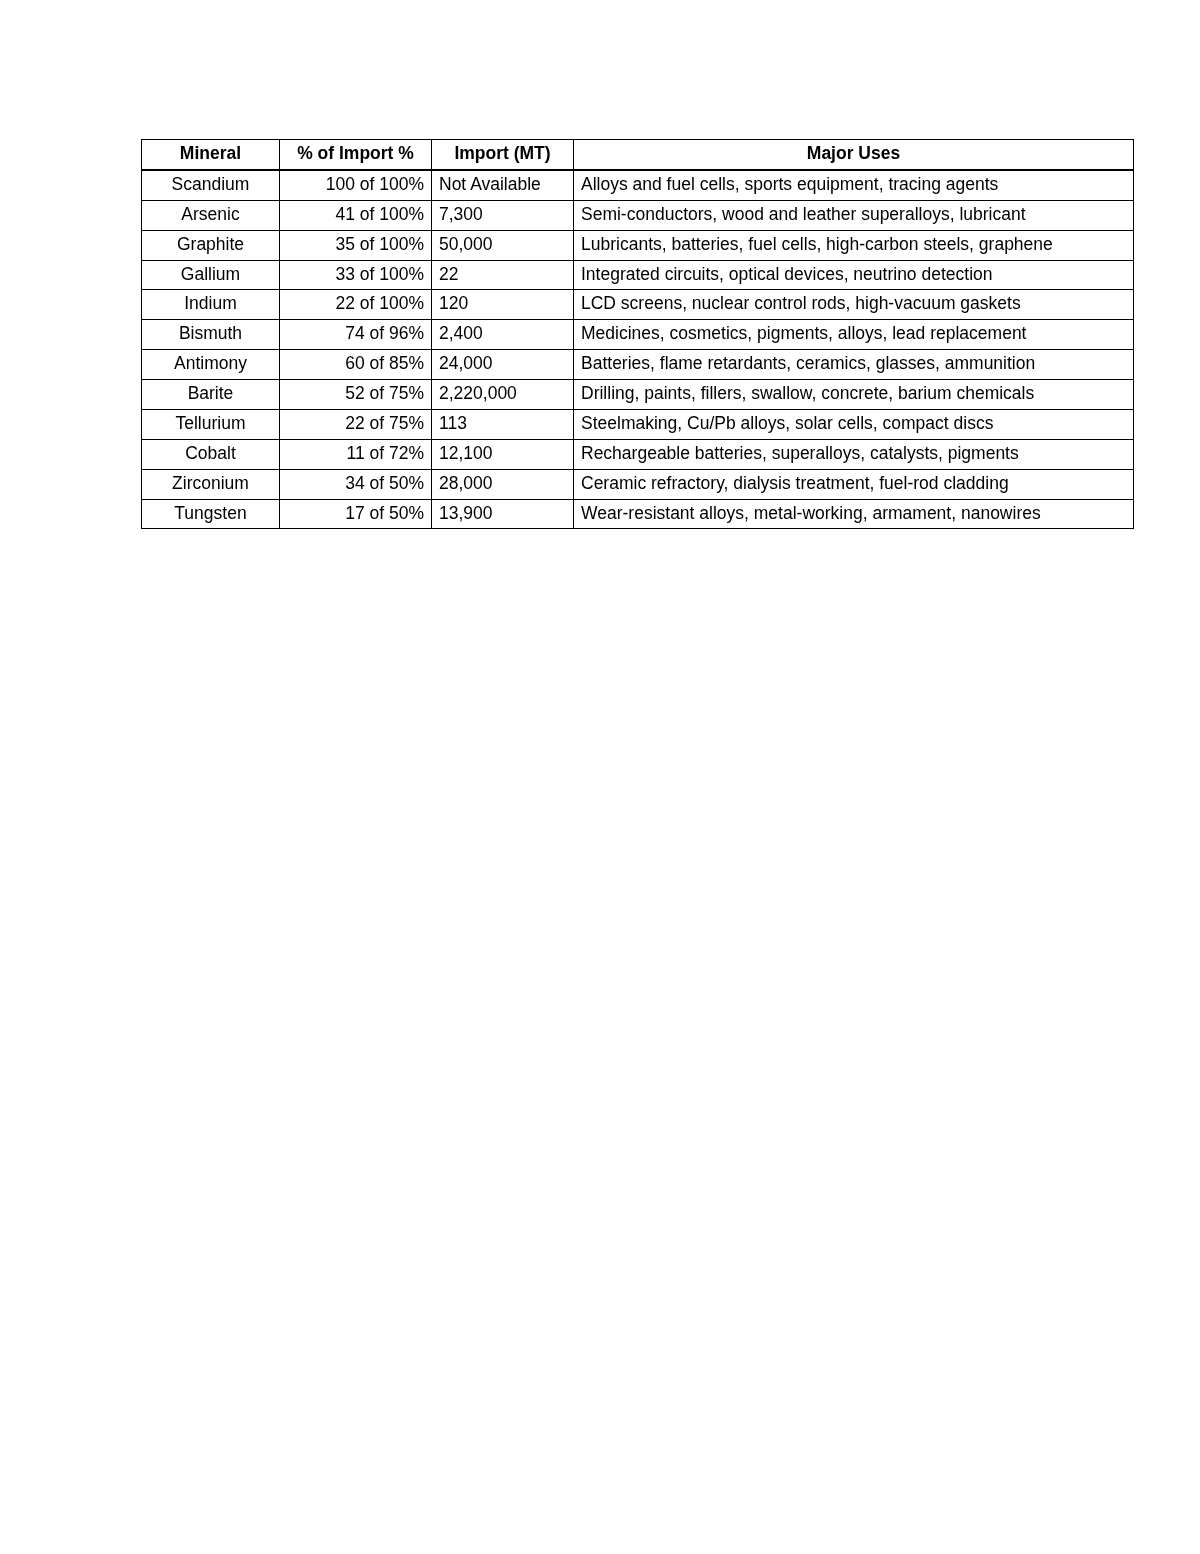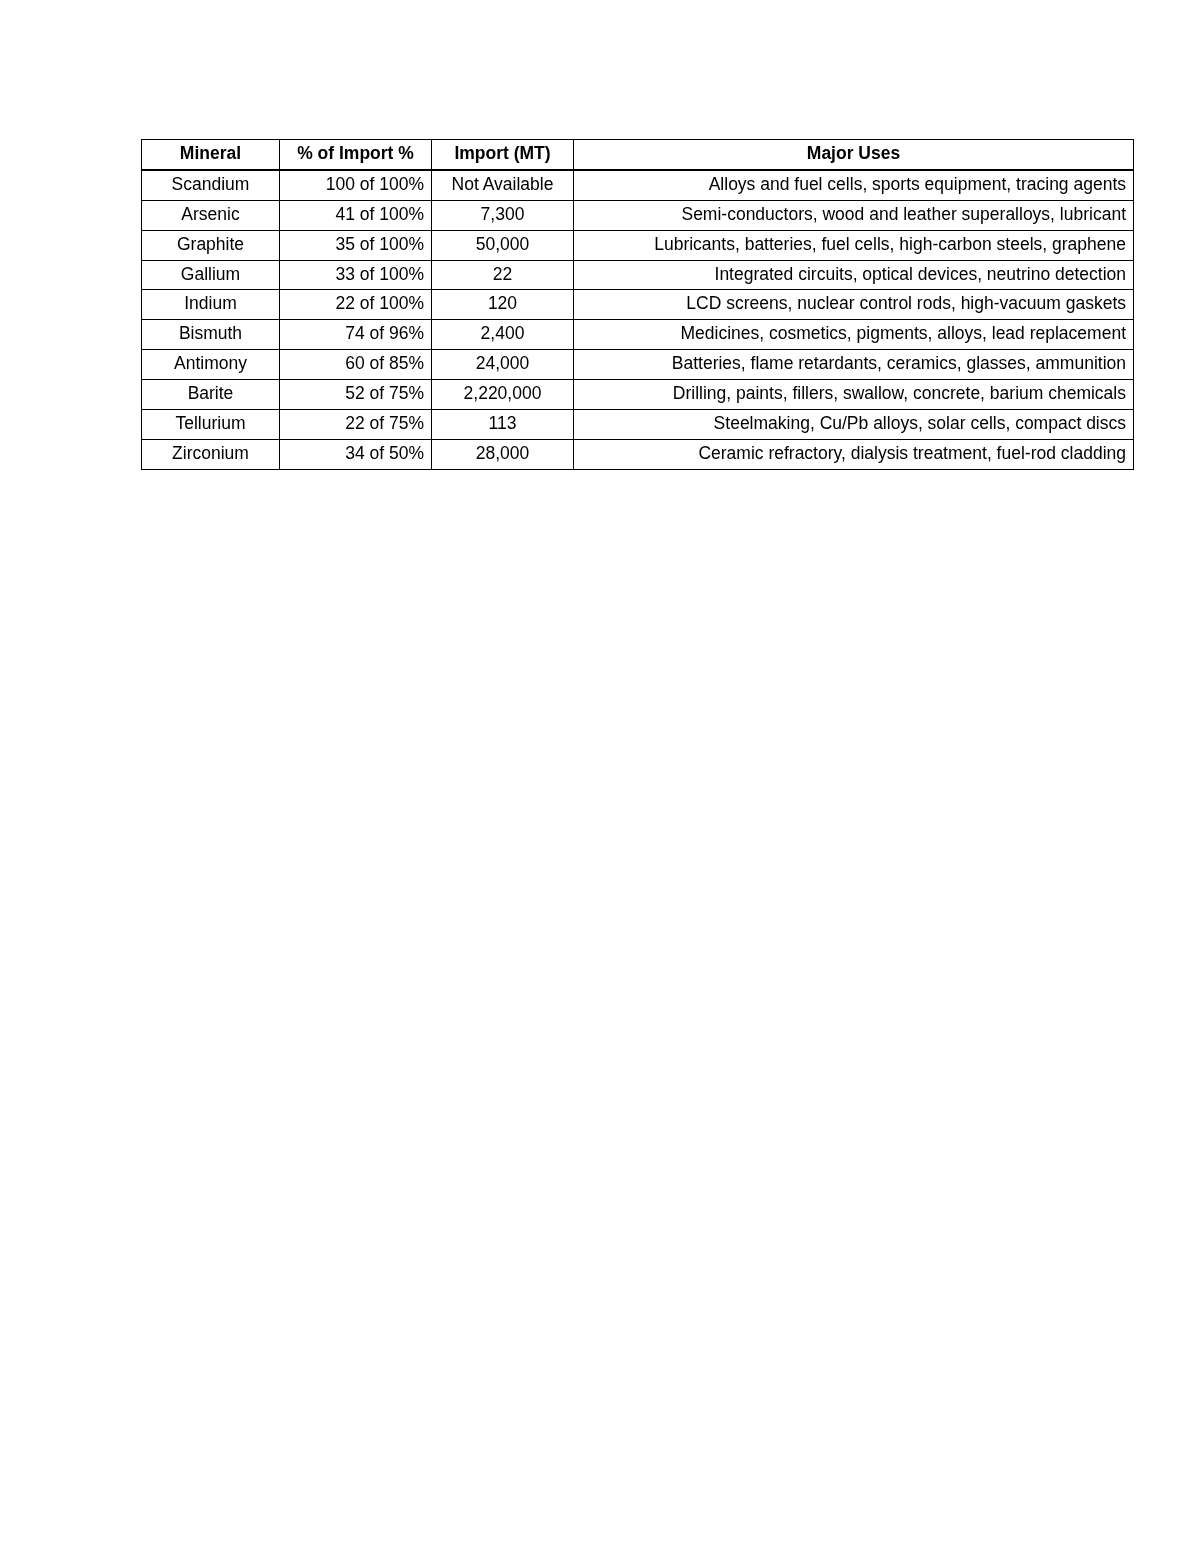--- a/index.html
+++ b/index.html
@@ -47,22 +47,22 @@
     text-align: center;
     border-bottom-width: 2px;
   }
   col.c-mineral { width: 138px; }
   col.c-pct     { width: 152px; }
   col.c-import  { width: 142px; }
   col.c-uses    { width: 560px; }
 
   td.mineral { text-align: center; }
   td.pct     { text-align: right; }
-  td.import  { text-align: center; }
-  td.uses    { text-align: right; }
+  td.import  { text-align: left; }
+  td.uses    { text-align: left; }
 
   
   table.minerals {
     border: 1px solid #000;
   }
 </style>
 </head>
 <body>
 
 <div class="page">
@@ -131,21 +131,33 @@
           <td class="import">2,220,000</td>
           <td class="uses">Drilling, paints, fillers, swallow, concrete, barium chemicals</td>
         </tr>
         <tr>
           <td class="mineral">Tellurium</td>
           <td class="pct">22 of 75%</td>
           <td class="import">113</td>
           <td class="uses">Steelmaking, Cu/Pb alloys, solar cells, compact discs</td>
         </tr>
         <tr>
+          <td class="mineral">Cobalt</td>
+          <td class="pct">11 of 72%</td>
+          <td class="import">12,100</td>
+          <td class="uses">Rechargeable batteries, superalloys, catalysts, pigments</td>
+        </tr>
+        <tr>
           <td class="mineral">Zirconium</td>
           <td class="pct">34 of 50%</td>
           <td class="import">28,000</td>
           <td class="uses">Ceramic refractory, dialysis treatment, fuel-rod cladding</td>
+        </tr>
+        <tr>
+          <td class="mineral">Tungsten</td>
+          <td class="pct">17 of 50%</td>
+          <td class="import">13,900</td>
+          <td class="uses">Wear-resistant alloys, metal-working, armament, nanowires</td>
         </tr>
       </tbody>
     </table>
   </div>
 </div>
 
 </body></html>

